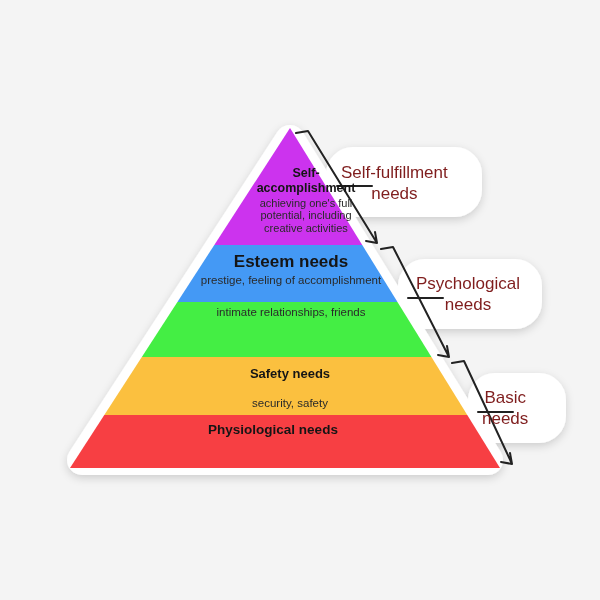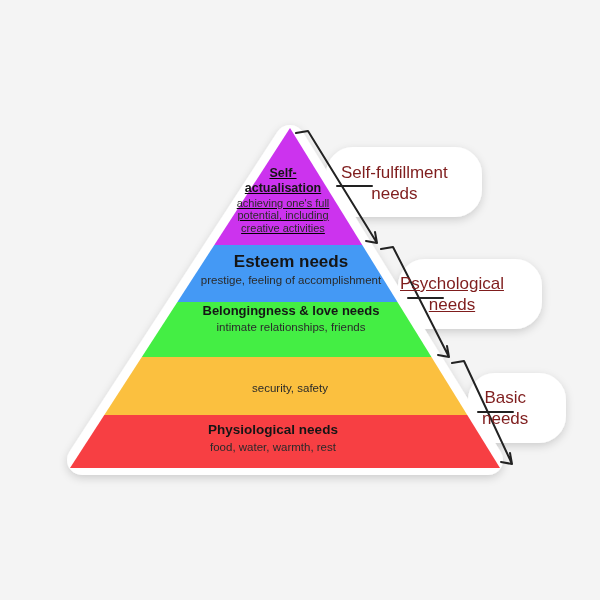--- a/index.html
+++ b/index.html
@@ -31,21 +31,21 @@
   }
   .pyr-title {
     font-weight: bold;
     color: #151515;
   }
   .pyr-sub {
     color: #2a2a2a;
   }
 
   
-  #tier-text-0 { left: 217px; top: 166px; width: 132px; text-decoration: underline; }
+  #tier-text-0 { left: 240px; top: 166px; width: 132px; }
   #tier-text-0 .pyr-title { font-size: 12.5px; }
   #tier-text-0 .pyr-sub   { font-size: 11px; margin-top: 1px; }
 
   #tier-text-1 { left: 185px; top: 252px; width: 212px; }
   #tier-text-1 .pyr-title { font-size: 17px; }
   #tier-text-1 .pyr-sub   { font-size: 11.5px; margin-top: 2px; }
 
   #tier-text-2 { left: 155px; top: 303px; width: 272px; }
   #tier-text-2 .pyr-title { font-size: 13px; }
   #tier-text-2 .pyr-sub   { font-size: 11.5px; margin-top: 3px; }
@@ -62,21 +62,21 @@
   .group-label {
     position: absolute;
     color: #7f1d1d;
     font-size: 17px;
     line-height: 1.22;
     text-align: center;
     pointer-events: none;
     white-space: nowrap;
   }
   #group-label-0 { left: 341px; top: 163px; }
-  #group-label-1 { left: 400px; top: 274px; text-decoration: underline; }
+  #group-label-1 { left: 416px; top: 274px; }
   #group-label-2 { left: 482px; top: 388px; }
 </style>
 </head>
 <body style="background: rgb(244, 244, 244);">
 
 <svg id="sticker-canvas" viewBox="0 0 600 600">
   <defs>
     <filter id="sticker-shadow" x="-30%" y="-30%" width="160%" height="160%">
       <feDropShadow dx="0" dy="3" stdDeviation="4" flood-color="#000000" flood-opacity="0.16"></feDropShadow>
     </filter>
@@ -116,42 +116,41 @@
 
     <path d="M452,363 L464,361 L512,464 M512,464 L510,453 M512,464 L501,462" stroke="#222222"></path>
 
     <path d="M478,412 L513,412" stroke="#222222"></path>
   </g>
 </svg>
 
 <div class="pyr-text" id="tier-text-0">
   <div class="pyr-title">
     <span>Self-</span><br>
-    <span>actualisation</span>
+    <span>accomplishment</span>
   </div>
   <div class="pyr-sub">achieving one's full potential, including creative activities</div>
 </div>
 
 <div class="pyr-text" id="tier-text-1">
   <div class="pyr-title">Esteem needs</div>
   <div class="pyr-sub">prestige, feeling of accomplishment</div>
 </div>
 
 <div class="pyr-text" id="tier-text-2">
-  <div class="pyr-title">Belongingness &amp; love needs</div>
   <div class="pyr-sub">intimate relationships, friends</div>
 </div>
 
 <div class="pyr-text" id="tier-text-3">
+  <div class="pyr-title">Safety needs</div>
   <div class="pyr-sub">security, safety</div>
 </div>
 
 <div class="pyr-text" id="tier-text-4">
   <div class="pyr-title">Physiological needs</div>
-  <div class="pyr-sub">food, water, warmth, rest</div>
 </div>
 
 <div class="group-label" id="group-label-0">
   <span>Self-fulfillment</span><br>
   <span>needs</span>
 </div>
 
 <div class="group-label" id="group-label-1">
   <span>Psychological</span><br>
   <span>needs</span>

